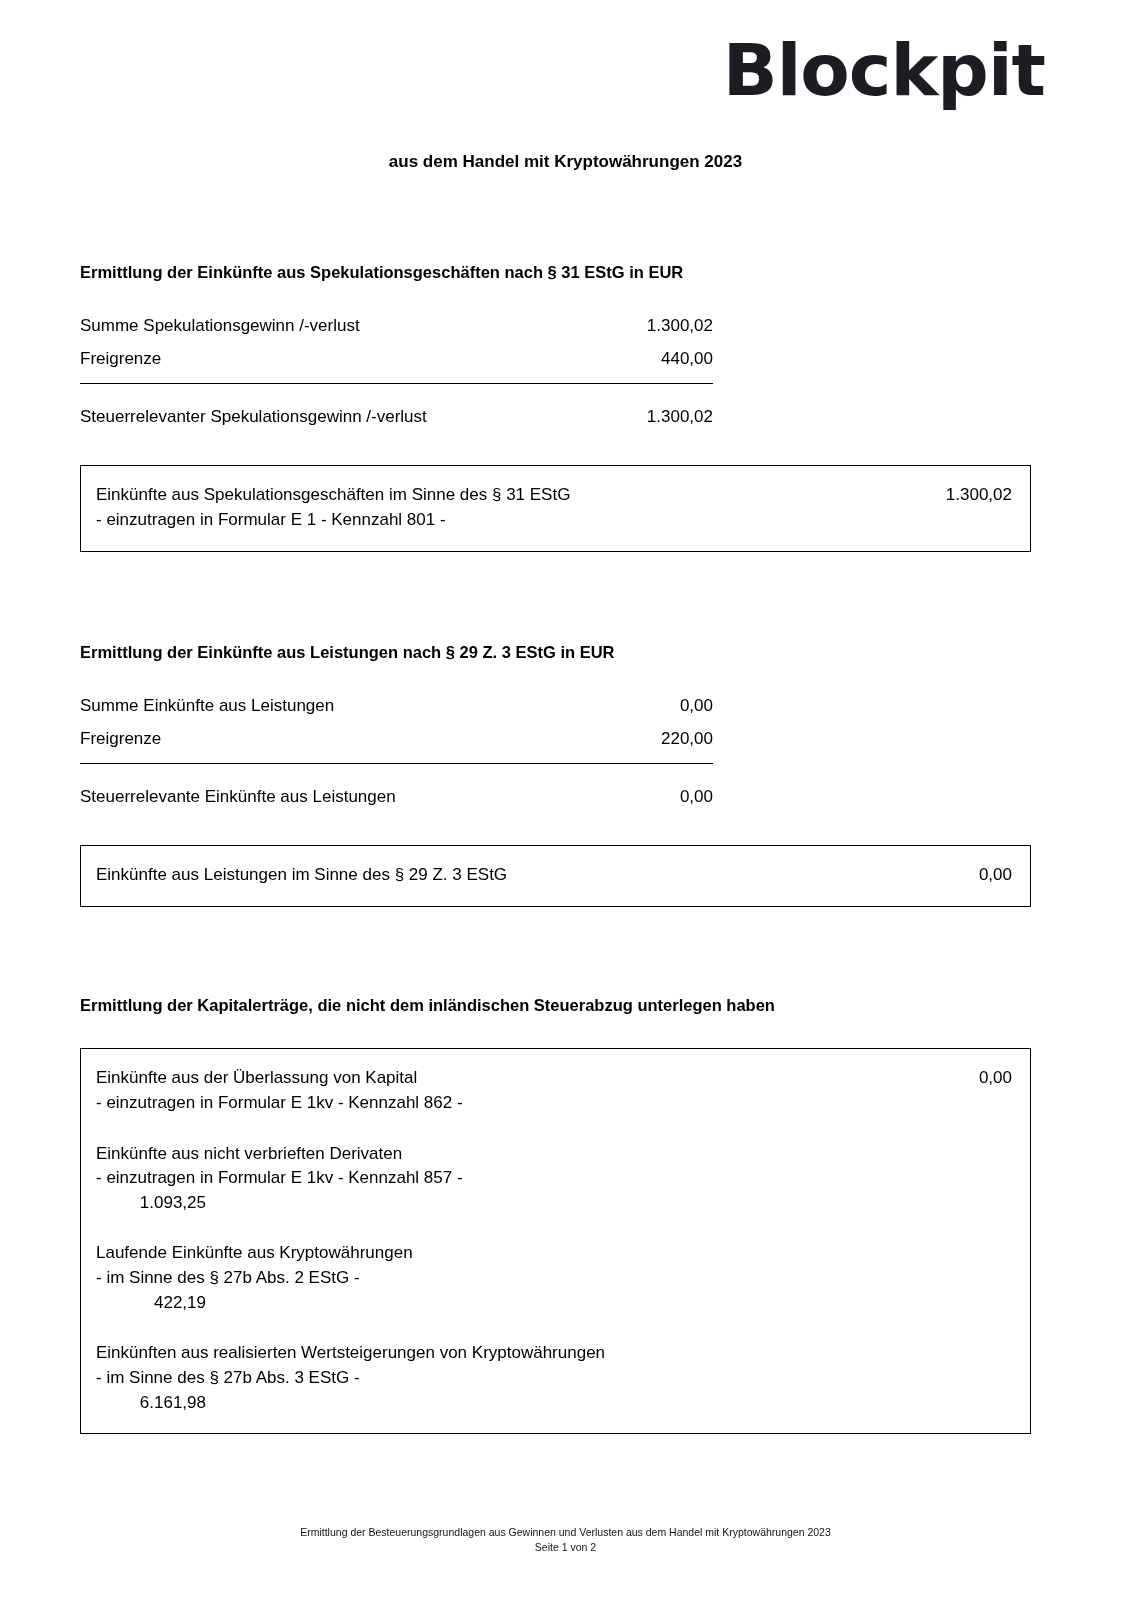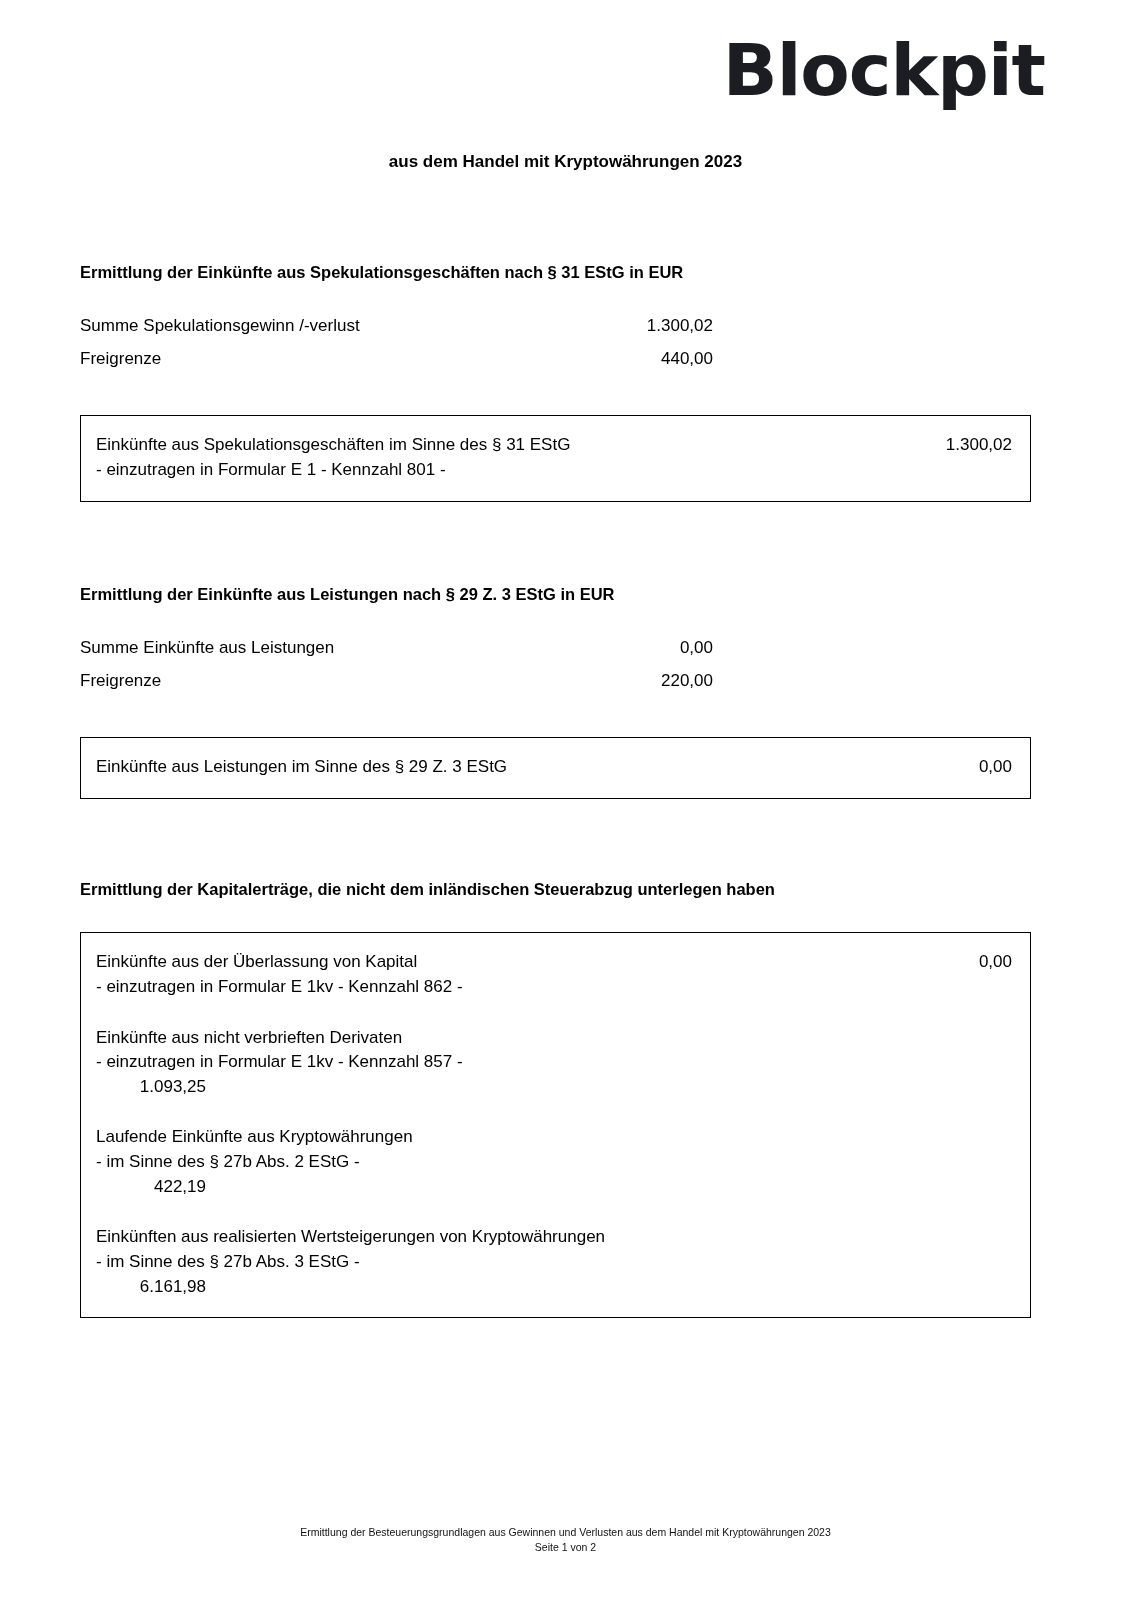--- a/index.html
+++ b/index.html
@@ -48,21 +48,21 @@
   .doc-title .line { display: block; }
 
   
   .content {
     position: absolute;
     left: 80px;
     top: 262px;
     width: 951px;
   }
 
-  .section { margin-bottom: 8px; }
+  .section { margin-bottom: 16px; }
 
   .section-heading {
     font-size: 16.5px;
     font-weight: bold;
     margin: 0;
     padding: 0;
     line-height: 1.3;
   }
 
   
@@ -166,20 +166,24 @@
             <td class="value">1.300,02</td>
           </tr>
           <tr>
             <td class="label">Freigrenze</td>
             <td class="value">440,00</td>
           </tr>
           <tr class="spacer">
               <td></td>
               <td></td>
             </tr>
+          <tr class="ruled">
+            <td class="label">Steuerrelevanter Spekulationsgewinn /-verlust</td>
+            <td class="value">1.300,02</td>
+          </tr>
         </tbody>
       </table>
 
       <div class="result-box">
         <div class="box-row">
           <div class="box-text">
             <span>Einkünfte aus Spekulationsgeschäften im Sinne des § 31 EStG</span>
             <span class="sub">- einzutragen in Formular E 1 - Kennzahl 801 -</span>
           </div>
           <div class="box-amount">1.300,02</div>
@@ -199,20 +203,24 @@
             <td class="value">0,00</td>
           </tr>
           <tr>
             <td class="label">Freigrenze</td>
             <td class="value">220,00</td>
           </tr>
           <tr class="spacer">
               <td></td>
               <td></td>
             </tr>
+          <tr class="ruled">
+            <td class="label">Steuerrelevante Einkünfte aus Leistungen</td>
+            <td class="value">0,00</td>
+          </tr>
         </tbody>
       </table>
 
       <div class="result-box">
         <div class="box-row">
           <div class="box-text">
             <span>Einkünfte aus Leistungen im Sinne des § 29 Z. 3 EStG</span>
           </div>
           <div class="box-amount">0,00</div>
         </div>

